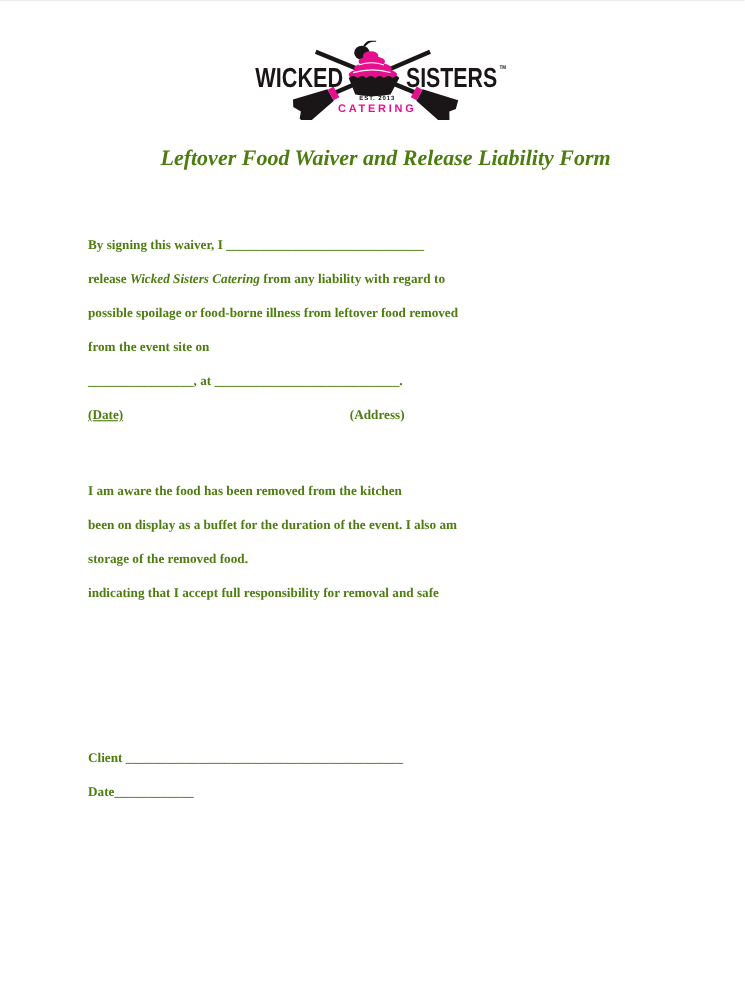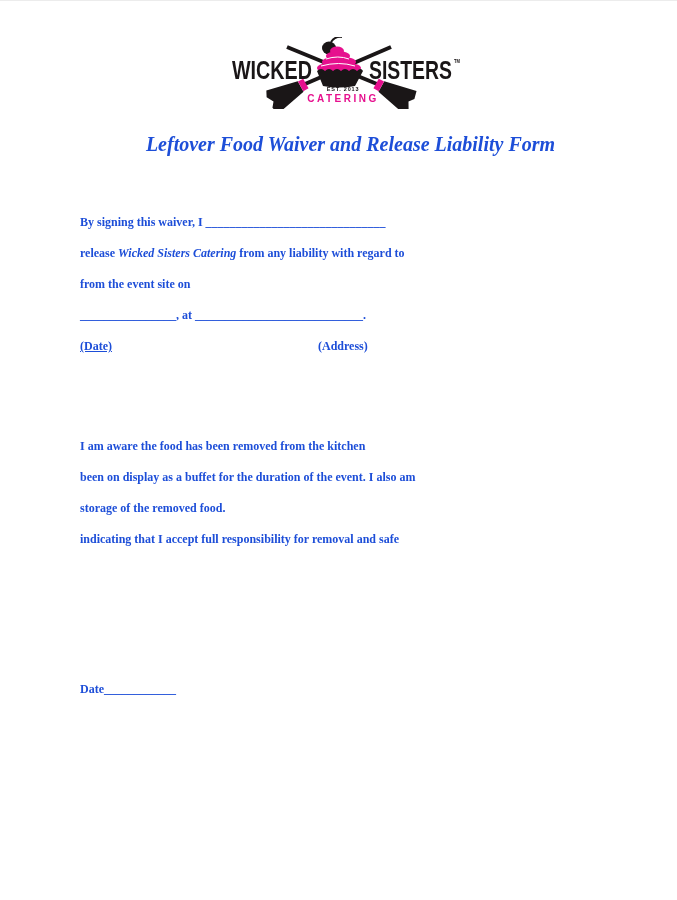--- a/index.html
+++ b/index.html
@@ -5,21 +5,21 @@
   html, body { margin: 0; padding: 0; background: #ffffff; }
   .page {
     position: relative;
     width: 677px;
     height: 900px;
     margin: 0 auto;
     background: #ffffff;
     border-top: 1px solid #ececec;
     overflow: hidden;
     font-family: "Liberation Serif", serif;
-    color: #1d4ed8;
+    color: #4d7c0f;
   }
   .logo {
     position: absolute;
     left: 221px;
     top: 36px;
     width: 240px;
     height: 72px;
   }
   .logo svg { display: block; }
   .doc-title {
@@ -98,29 +98,31 @@
         <text x="122" y="65" font-size="10" text-anchor="middle" letter-spacing="2.5" fill="#e6108e">CATERING</text>
       </g>
     </svg>
   </div>
 
   <div class="doc-title">Leftover Food Waiver and Release Liability Form</div>
 
   <div class="para para1">
     <div class="line"><span>By signing this waiver, I </span><span class="blank">______________________________</span></div>
     <div class="line"><span>release </span><span class="it">Wicked Sisters Catering</span><span> from any liability with regard to</span></div>
+    <div class="line">possible spoilage or food-borne illness from leftover food removed</div>
     <div class="line">from the event site on</div>
     <div class="line"><span class="blank">________________</span><span>, at </span><span class="blank">____________________________</span><span>.</span></div>
     <div class="line"><span class="date-cell">(Date)</span><span>(Address)</span></div>
   </div>
 
   <div class="para para2">
     <div class="line">I am aware the food has been removed from the kitchen</div>
     <div class="line">been on display as a buffet for the duration of the event. I also am</div>
     <div class="line">storage of the removed food.</div>
     <div class="line">indicating that I accept full responsibility for removal and safe</div>
   </div>
 
   <div class="para signature">
+    <div class="line"><span>Client </span><span class="blank">__________________________________________</span></div>
     <div class="line"><span>Date</span><span class="blank">____________</span></div>
   </div>
 
 </div>
 
 </body></html>

